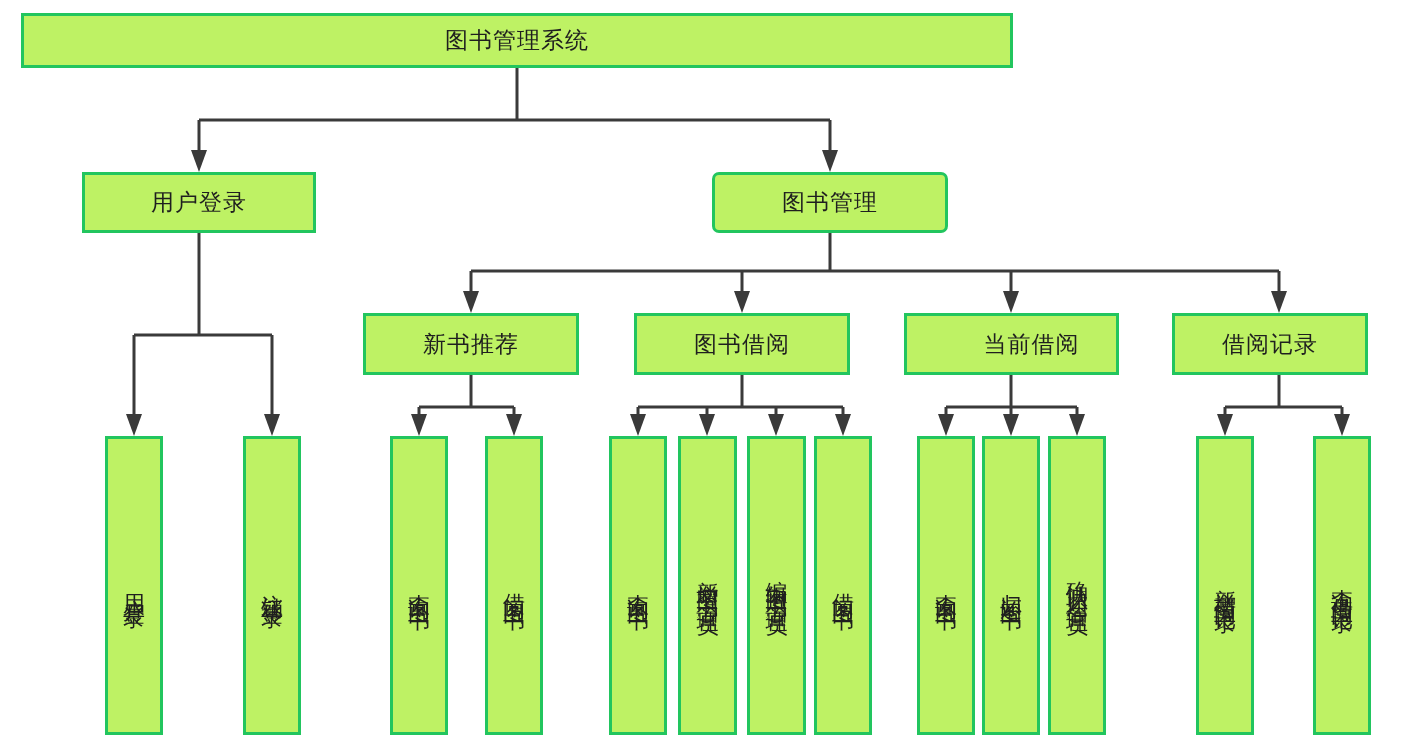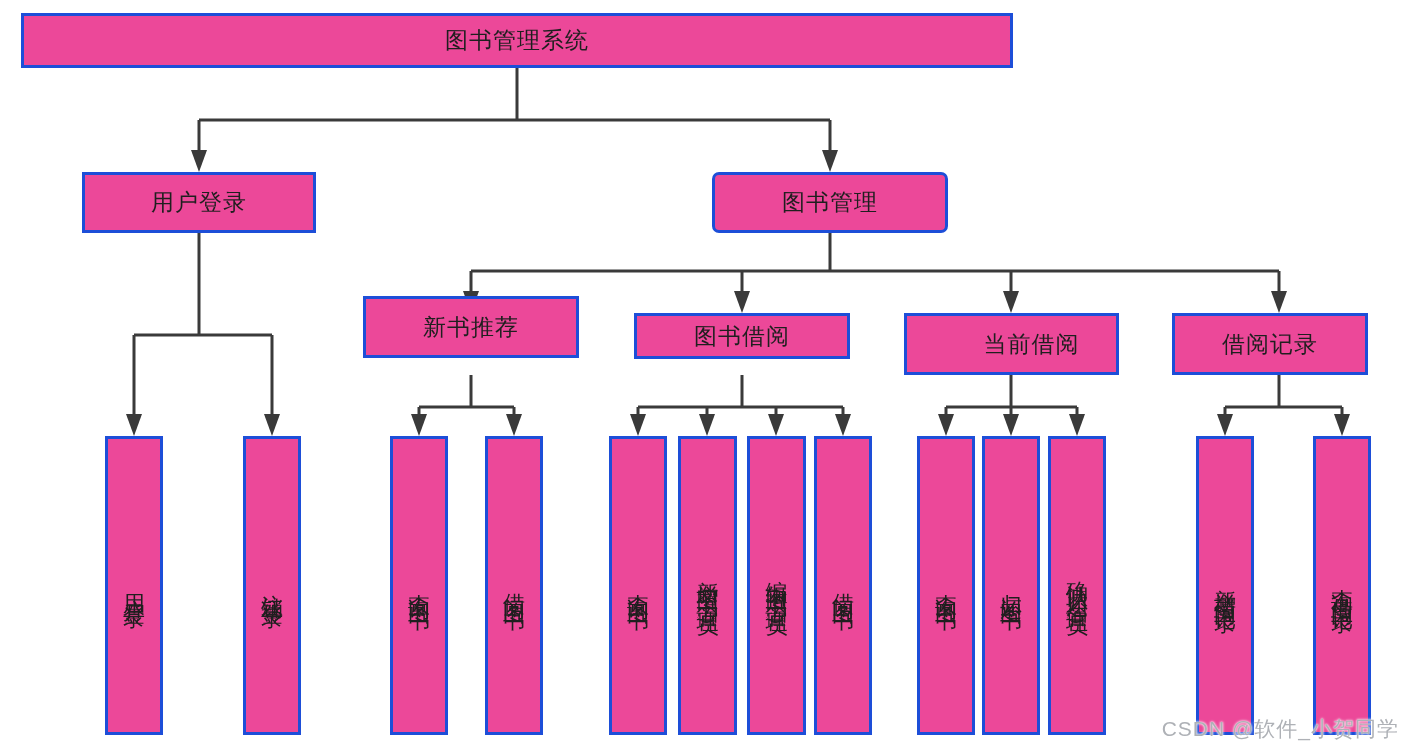--- a/index.html
+++ b/index.html
@@ -7,22 +7,22 @@
     position:relative;
     width:1405px;height:747px;
     background:#ffffff;
     font-family:"Liberation Sans","DejaVu Sans",sans-serif;
     color:#1f1f1f;
     overflow:hidden;
   }
   #connectors{position:absolute;left:0;top:0;width:1405px;height:747px;}
   .node{
     position:absolute;
-    background:#ec4899;
-    border:3px solid #1d4ed8;
+    background:#bef264;
+    border:3px solid #22c55e;
     display:flex;
     align-items:center;
     justify-content:center;
     box-sizing:border-box;
     font-size:23px;
     letter-spacing:1px;
     white-space:nowrap;
     text-align:center;
   }
   .leaf{
@@ -86,22 +86,22 @@
       <polygon points="1217,414 1233,414 1225,436"></polygon>
       <polygon points="1334,414 1350,414 1342,436"></polygon>
     </g>
   </svg>
 
   <div class="node" style="left:21px;top:13px;width:992px;height:55px;">图书管理系统</div>
 
   <div class="node" style="left:82px;top:172px;width:234px;height:61px;">用户登录</div>
   <div class="node" style="left:712px;top:172px;width:236px;height:61px;border-radius:7px;">图书管理</div>
 
-  <div class="node" style="left:363px;top:296px;width:216px;height:62px;">新书推荐</div>
-  <div class="node" style="left:634px;top:313px;width:216px;height:46px;">图书借阅</div>
+  <div class="node" style="left:363px;top:313px;width:216px;height:62px;">新书推荐</div>
+  <div class="node" style="left:634px;top:313px;width:216px;height:62px;">图书借阅</div>
   <div class="node" style="left:904px;top:313px;width:215px;height:62px;padding-left:40px;">当前借阅</div>
   <div class="node" style="left:1172px;top:313px;width:196px;height:62px;">借阅记录</div>
 
   <div class="node leaf" style="left:105px;top:436px;width:58px;height:299px;">用户登录</div>
   <div class="node leaf" style="left:243px;top:436px;width:58px;height:299px;">注销登录</div>
 
   <div class="node leaf" style="left:390px;top:436px;width:58px;height:299px;">查询图书</div>
   <div class="node leaf" style="left:485px;top:436px;width:58px;height:299px;">借阅图书</div>
 
   <div class="node leaf" style="left:609px;top:436px;width:58px;height:299px;">查询图书</div>
@@ -109,15 +109,14 @@
   <div class="node leaf" style="left:747px;top:436px;width:59px;height:299px;">编辑图书（管理员）</div>
   <div class="node leaf" style="left:814px;top:436px;width:58px;height:299px;">借阅图书</div>
 
   <div class="node leaf" style="left:917px;top:436px;width:58px;height:299px;">查询图书</div>
   <div class="node leaf" style="left:982px;top:436px;width:58px;height:299px;">归还图书</div>
   <div class="node leaf" style="left:1048px;top:436px;width:58px;height:299px;">确认归还（管理员）</div>
 
   <div class="node leaf" style="left:1196px;top:436px;width:58px;height:299px;">新增借阅记录</div>
   <div class="node leaf" style="left:1313px;top:436px;width:58px;height:299px;">查询借阅记录</div>
 
-  <div class="watermark">CSDN @软件_小贺同学</div>
 
 </div>
 
 </body></html>

